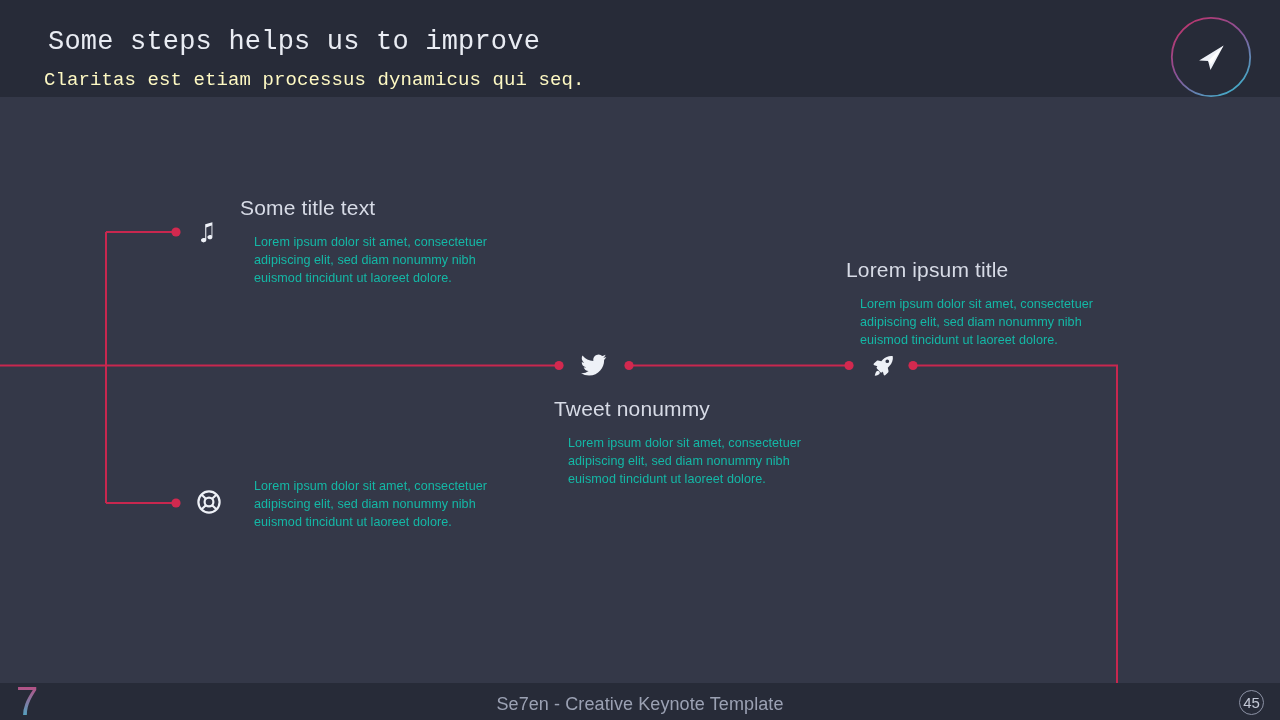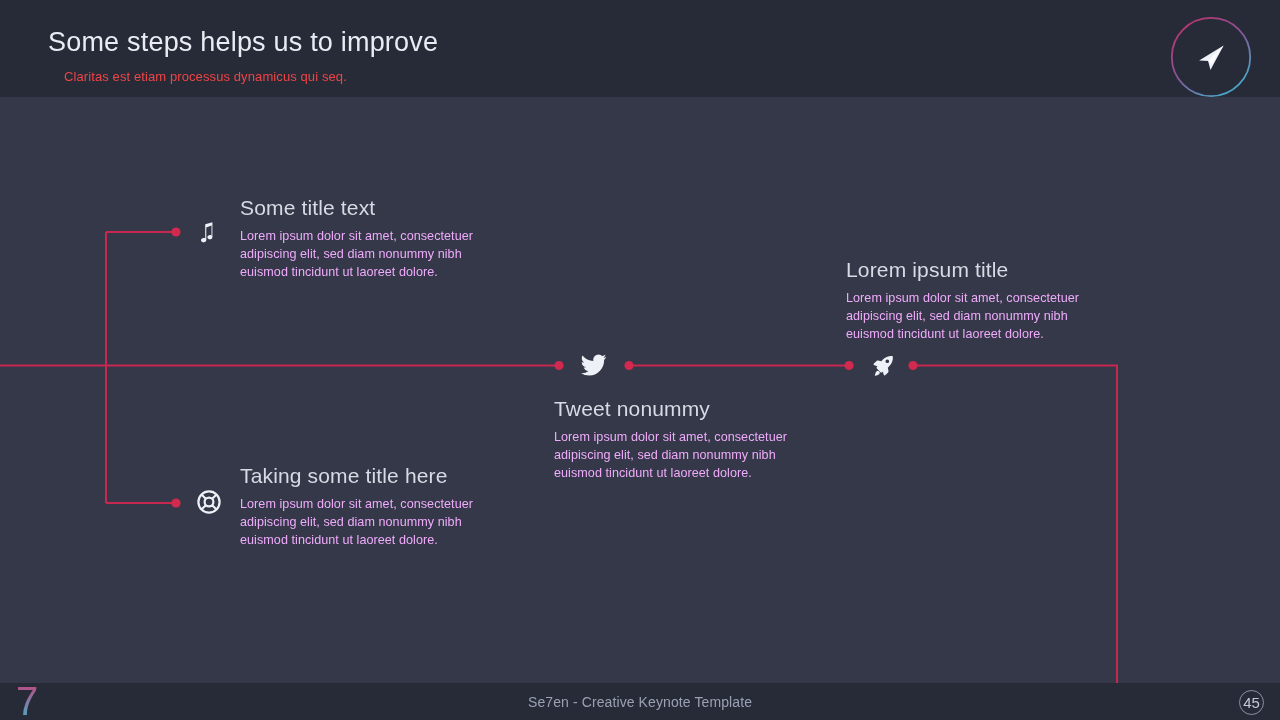--- a/index.html
+++ b/index.html
@@ -15,36 +15,37 @@
     position: relative;
     -webkit-font-smoothing: antialiased;
   }
 
   
   #header {
     position: absolute;
     left: 0; top: 0;
     width: 1280px; height: 97px;
     background: #272b38;
+    font-family: Liberation Mono, monospace;
   }
   #header-title {
     position: absolute;
     left: 48px; top: 27px;
     font-size: 27px;
     font-weight: 400;
     color: #e9ecf3;
     letter-spacing: .2px;
     white-space: nowrap;
   }
   #header-subtitle {
     position: absolute;
-    left: 64px; top: 69px;
-    font-size: 13px;
+    left: 44px; top: 69px;
+    font-size: 19px;
     font-weight: 400;
-    color: #ef4444;
+    color: #fef9c3;
     letter-spacing: .1px;
     white-space: nowrap;
   }
 
   
   #logo-badge {
     position: absolute;
     right: 28px; top: 16px;
     width: 82px; height: 82px;
   }
@@ -66,22 +67,22 @@
     font-size: 21px;
     font-weight: 400;
     color: #d7dbe6;
     margin: 0 0 8px 0;
     letter-spacing: .15px;
     white-space: nowrap;
   }
   .block-desc {
     font-size: 12.6px;
     line-height: 17.8px;
-    color: #f0abfc;
-    margin: 0;
+    color: #14b8a6;
+    margin: 14px;
     letter-spacing: .05px;
   }
 
   #block-music   { left: 240px; top: 196px; width: 270px; }
   #block-support { left: 240px; top: 464px; width: 270px; }
   #block-tweet   { left: 554px; top: 397px; width: 270px; }
   #block-rocket  { left: 846px; top: 258px; width: 270px; }
 
   
   .timeline-icon {
@@ -106,21 +107,21 @@
   }
   #footer-logo {
     position: absolute;
     left: 14px; top: -4px;
     width: 40px; height: 44px;
   }
   #footer-text {
     position: absolute;
     left: 0; right: 0; top: 11px;
     text-align: center;
-    font-size: 14px;
+    font-size: 18px;
     color: #9ba1b3;
     letter-spacing: .1px;
   }
   #footer-page {
     position: absolute;
     right: 16px; top: 7px;
     width: 23px; height: 23px;
     border: 1.3px solid #8b91a4;
     border-radius: 50%;
     display: flex;
@@ -211,21 +212,20 @@
     <path d="M5.6 17.2 c-1.3 1.3-1.8 4.6-1.8 4.6 s3.3-.5 4.6-1.8 a2 2 0 0 0-2.8-2.8 z" fill="#eef1f7"></path>
   </svg>
 </div>
 
 <div class="block" id="block-music">
   <div class="block-title">Some title text</div>
   <div class="block-desc">Lorem ipsum dolor sit amet, consectetuer adipiscing elit, sed diam nonummy nibh euismod tincidunt ut laoreet dolore.</div>
 </div>
 
 <div class="block" id="block-support">
-  <div class="block-title">Taking some title here</div>
   <div class="block-desc">Lorem ipsum dolor sit amet, consectetuer adipiscing elit, sed diam nonummy nibh euismod tincidunt ut laoreet dolore.</div>
 </div>
 
 <div class="block" id="block-tweet">
   <div class="block-title">Tweet nonummy</div>
   <div class="block-desc">Lorem ipsum dolor sit amet, consectetuer adipiscing elit, sed diam nonummy nibh euismod tincidunt ut laoreet dolore.</div>
 </div>
 
 <div class="block" id="block-rocket">
   <div class="block-title">Lorem ipsum title</div>

